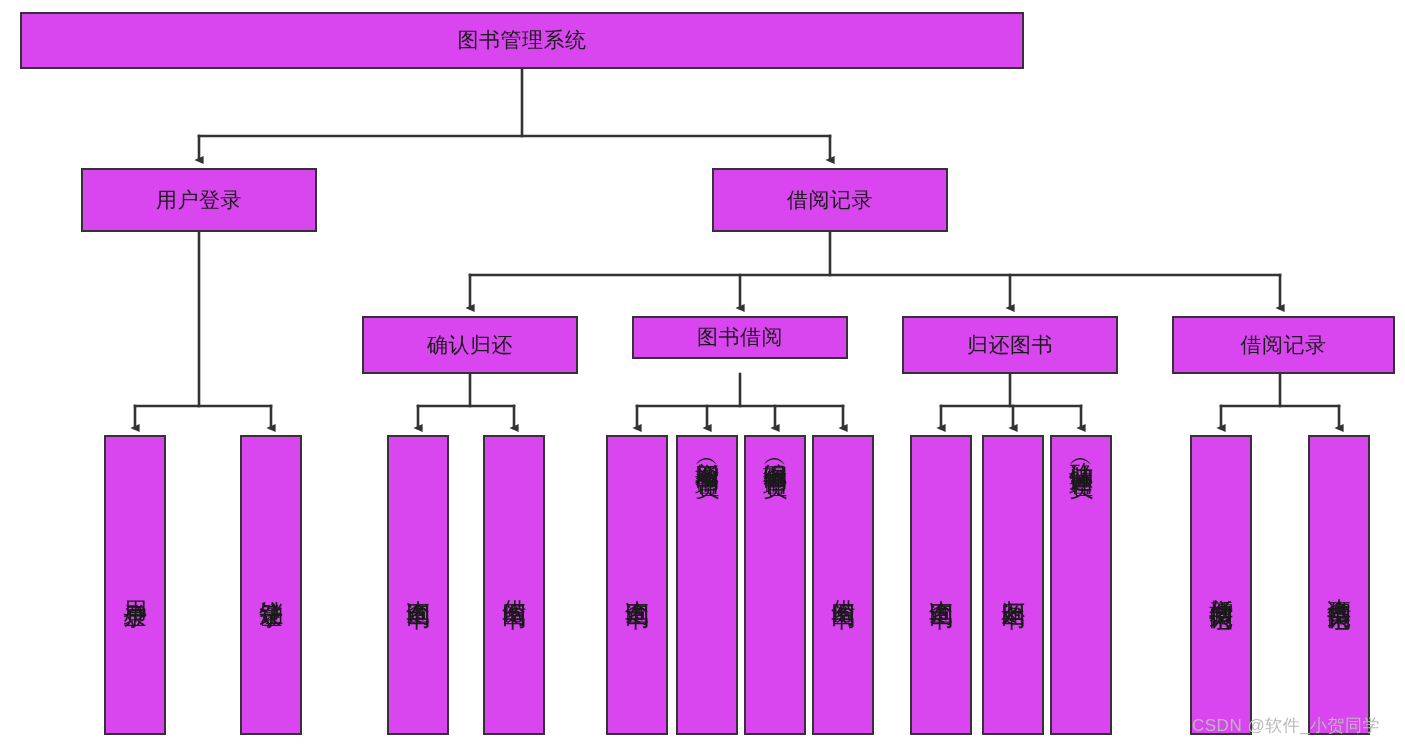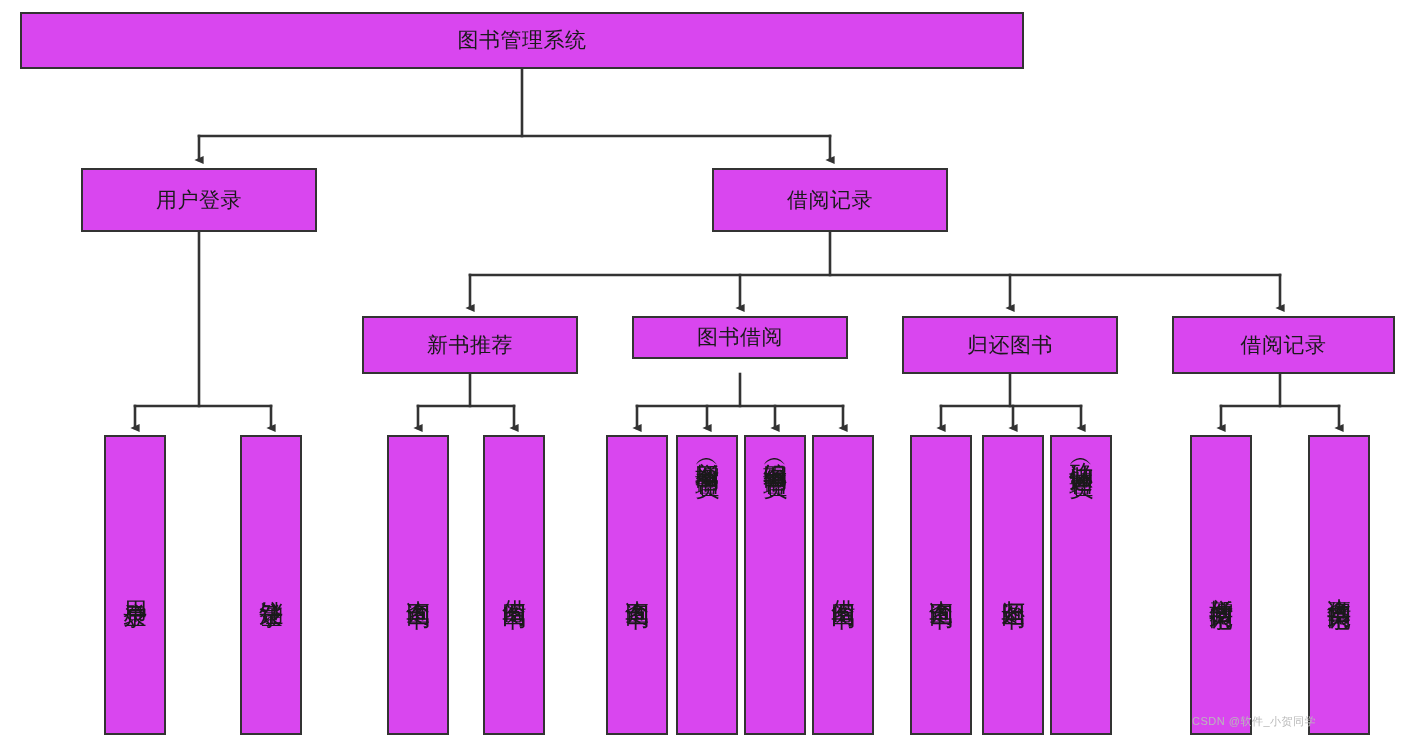--- a/index.html
+++ b/index.html
@@ -62,21 +62,21 @@
   }
   .node.vert.top {
     align-items: flex-start;
   }
   .node.vert.top .label {
     margin-top: 6px;
   }
   .watermark {
     position: absolute;
     color: #b9b9b9;
-    font-size: 11px;
+    font-size: 17px;
     white-space: nowrap;
     letter-spacing: 0.5px;
   }
 </style>
 </head>
 <body>
 
 <div id="canvas">
 
   <svg id="edges" viewBox="0 0 1405 747" xmlns="http://www.w3.org/2000/svg">
@@ -134,21 +134,21 @@
   </div>
 
   <div class="node horiz" id="node-l2-0" style="left: 81px; top: 168px; width: 236px; height: 64px;">
     <span class="label">用户登录</span>
   </div>
   <div class="node horiz" id="node-l2-1" style="left: 712px; top: 168px; width: 236px; height: 64px;">
     <span class="label">借阅记录</span>
   </div>
 
   <div class="node horiz" id="node-l3-0" style="left: 362px; top: 316px; width: 216px; height: 58px;">
-    <span class="label">新书推荐</span>
+    <span class="label">确认归还</span>
   </div>
   <div class="node horiz" id="node-l3-1" style="left: 632px; top: 316px; width: 216px; height: 43px;">
     <span class="label">图书借阅</span>
   </div>
   <div class="node horiz" id="node-l3-2" style="left: 902px; top: 316px; width: 216px; height: 58px;">
     <span class="label">归还图书</span>
   </div>
   <div class="node horiz" id="node-l3-3" style="left: 1172px; top: 316px; width: 223px; height: 58px;">
     <span class="label">借阅记录</span>
   </div>

